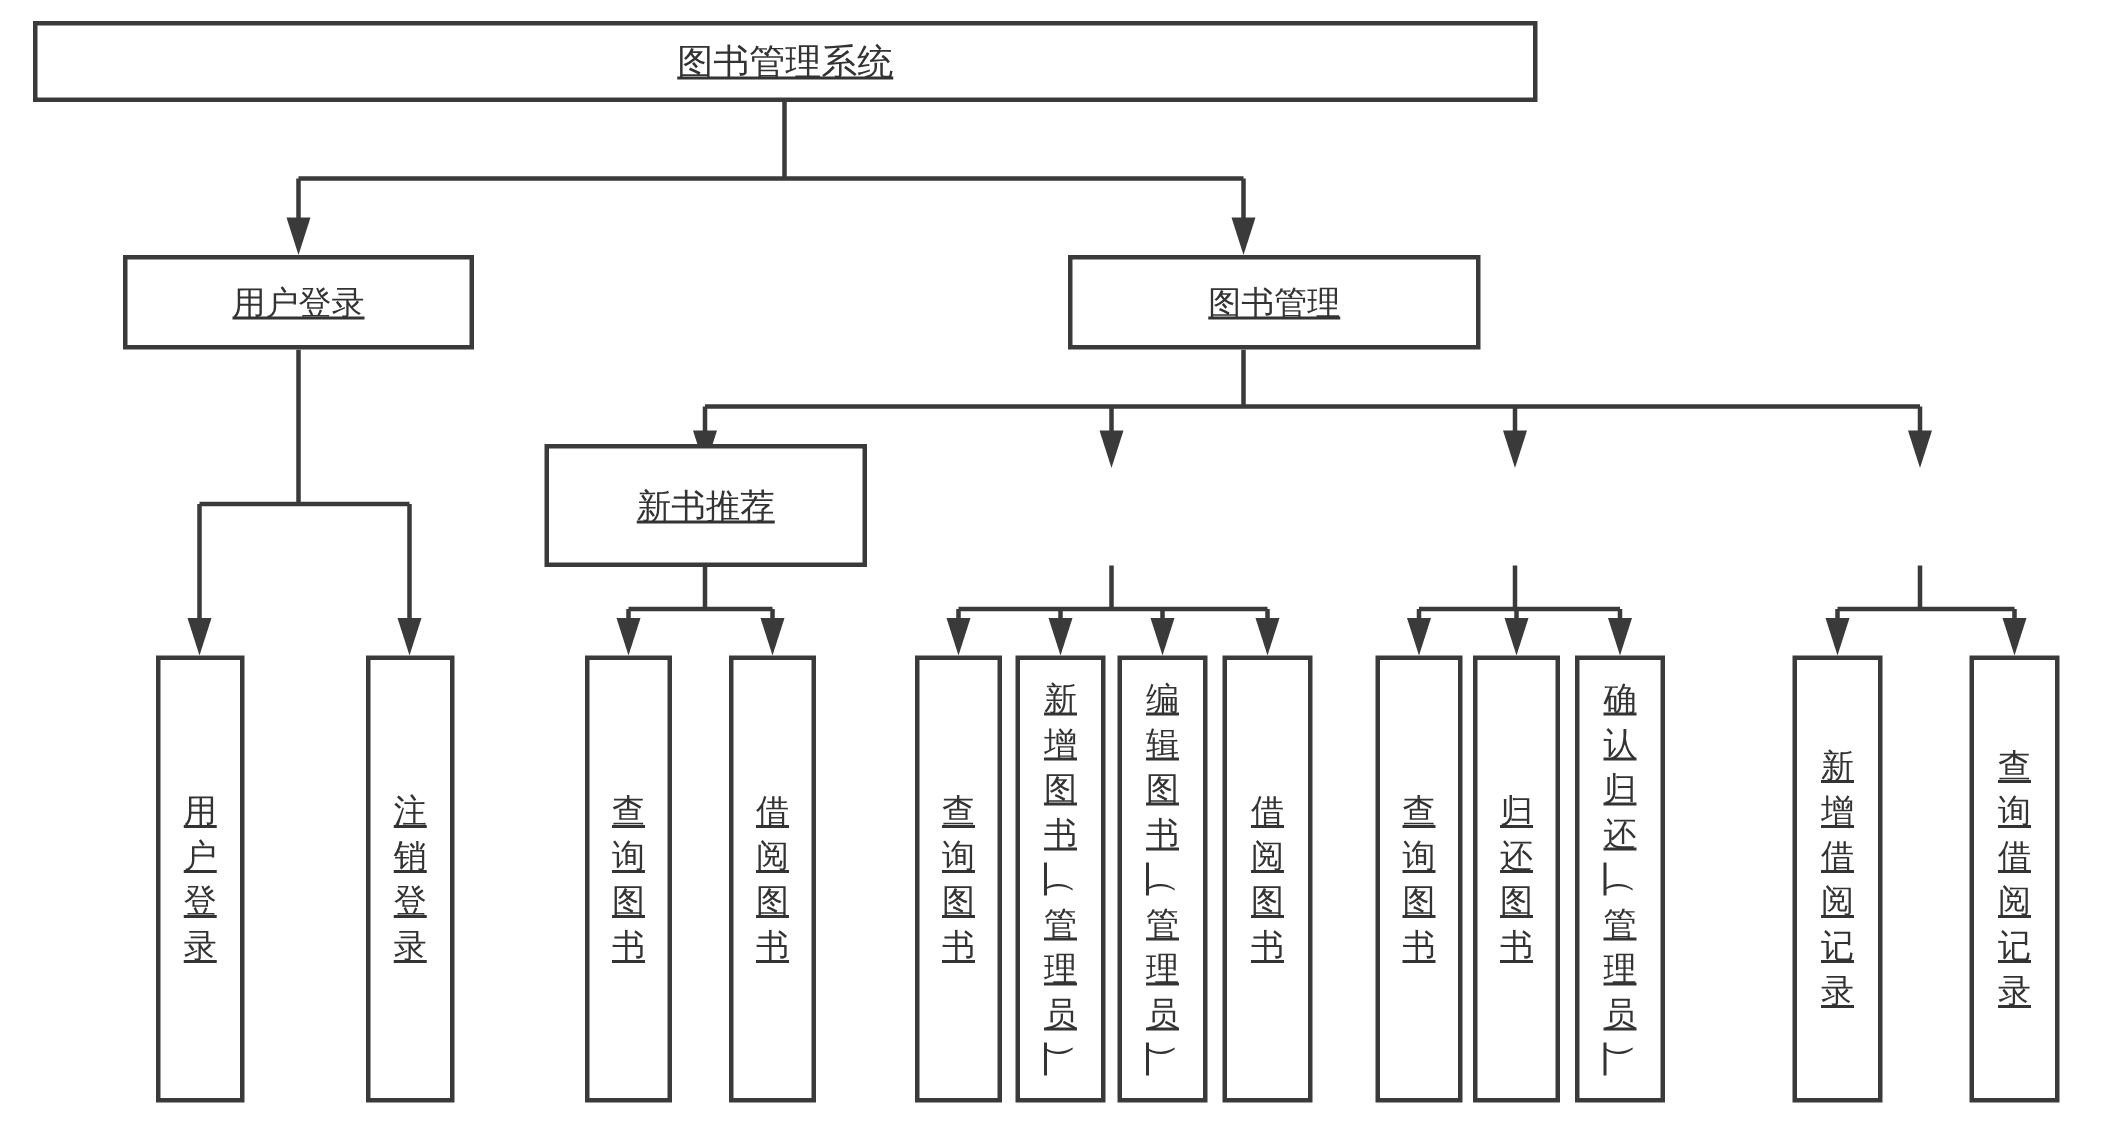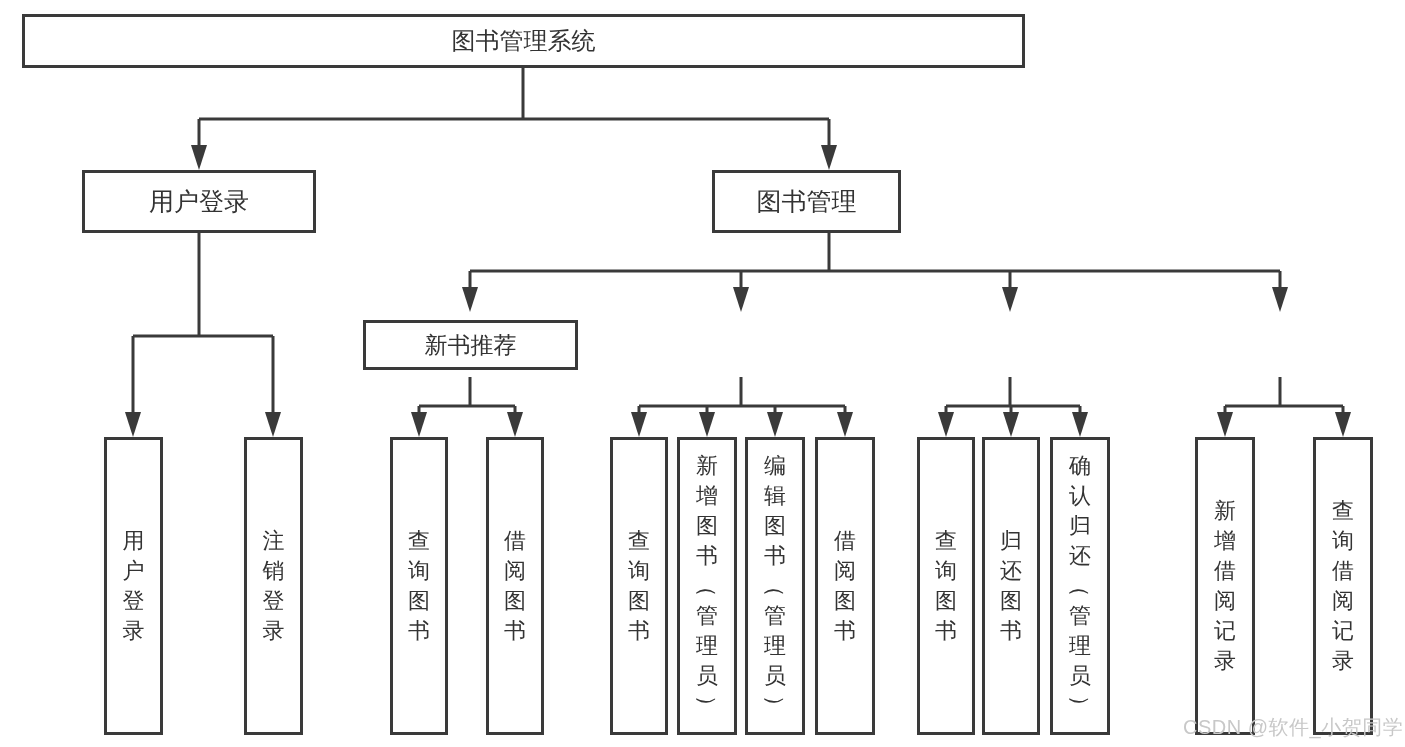--- a/index.html
+++ b/index.html
@@ -38,32 +38,33 @@
   }
   .node{
     position:absolute;
     box-sizing:border-box;
     border:3px solid var(--line-color);
     background:var(--bg-color);
     display:flex;
     align-items:center;
     justify-content:center;
     text-align:center;
+    text-decoration:underline;
   }
   .node.root{
     left:22px;top:14px;width:1003px;height:54px;
     font-size:24px;
   }
   .node.l1{
     top:170px;height:63px;
-    font-size:25px;
+    font-size:22px;
     align-items:center;
   }
   .node.l2{
-    top:320px;height:50px;width:215px;
+    top:296px;height:82px;width:215px;
     font-size:23px;
   }
   .node.leaf{
     top:437px;height:298px;
     font-size:22px;
   }
   .vtext .vchar{
     display:block;
     line-height:30px;
     text-align:center;
@@ -116,21 +117,21 @@
     <polygon class="carrow" points="1335,412 1351,412 1343,437"></polygon>
   </svg>
 
   <div class="node root">
     <span>图书管理系统</span>
   </div>
 
   <div class="node l1" style="left:82px;width:234px">
     <span>用户登录</span>
   </div>
-  <div class="node l1" style="left:712px;width:189px">
+  <div class="node l1" style="left:712px;width:275px">
     <span>图书管理</span>
   </div>
 
   <div class="node l2" style="left:363px">
     <span>新书推荐</span>
   </div>
 
   <div class="node leaf" style="left:104px;width:59px">
     <div class="vtext">
         <span class="vchar">用</span>
@@ -252,15 +253,14 @@
     <div class="vtext">
         <span class="vchar">查</span>
         <span class="vchar">询</span>
         <span class="vchar">借</span>
         <span class="vchar">阅</span>
         <span class="vchar">记</span>
         <span class="vchar">录</span>
       </div>
   </div>
 
-  <div class="watermark">CSDN @软件_小贺同学</div>
 
 </div>
 
 </body></html>

